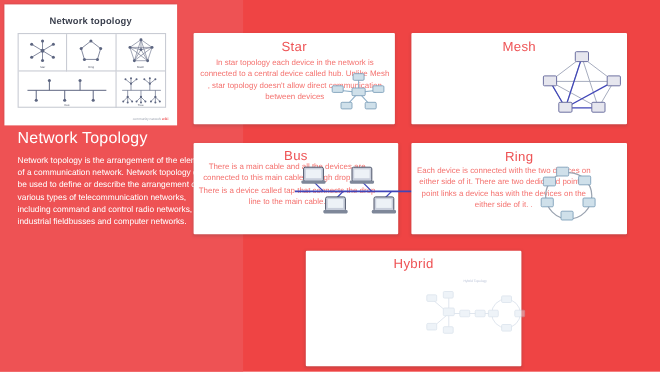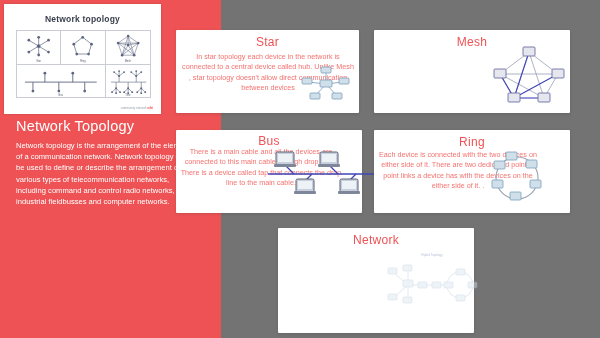--- a/index.html
+++ b/index.html
@@ -3,21 +3,21 @@
 <meta charset="utf-8">
 <style>
   html,body{margin:0;padding:0;}
   body{
     width:600px;height:338px;
     background:#ffffff;
     font-family:"Liberation Sans", sans-serif;
     overflow:hidden;
     position:relative;
   }
-  .slide{position:absolute;left:0;top:0;width:600px;height:338px;background:#737373;overflow:hidden;}
+  .slide{position:absolute;left:0;top:0;width:600px;height:338px;background:#ef4444;overflow:hidden;}
 
   
   .red-panel{
     position:absolute;left:0;top:0;width:221px;height:338px;
     background:#ee5254;
   }
 
   
   .pic-card{
     position:absolute;left:4px;top:4px;width:157px;height:110px;
@@ -361,21 +361,21 @@
           <rect x="48" y="30" width="11" height="8" rx="1" fill="#cfe0ea" stroke="#7d9fba" stroke-width="0.8"></rect>
           <rect x="28" y="42" width="11" height="8" rx="1" fill="#cfe0ea" stroke="#7d9fba" stroke-width="0.8"></rect>
           <rect x="10" y="30" width="11" height="8" rx="1" fill="#cfe0ea" stroke="#7d9fba" stroke-width="0.8"></rect>
           <rect x="12" y="11" width="11" height="8" rx="1" fill="#cfe0ea" stroke="#7d9fba" stroke-width="0.8"></rect>
         </g>
       </svg>
     </div>
   </div>
 
   <div class="card" id="card-hybrid">
-    <div class="card-title">Network</div>
+    <div class="card-title">Hybrid</div>
     <div class="card-fig">
       <div class="fig-cap">Hybrid Topology</div>
       <svg width="92" height="62" viewBox="0 0 92 62" style="opacity:.45">
         <g stroke="#b9c6da" stroke-width="0.9" fill="none">
           <line x1="22" y1="32" x2="22" y2="18"></line>
           <line x1="22" y1="32" x2="8" y2="20"></line>
           <line x1="22" y1="32" x2="8" y2="44"></line>
           <line x1="22" y1="32" x2="22" y2="46"></line>
           <line x1="22" y1="32" x2="36" y2="32"></line>
           <line x1="36" y1="32" x2="50" y2="32"></line>

